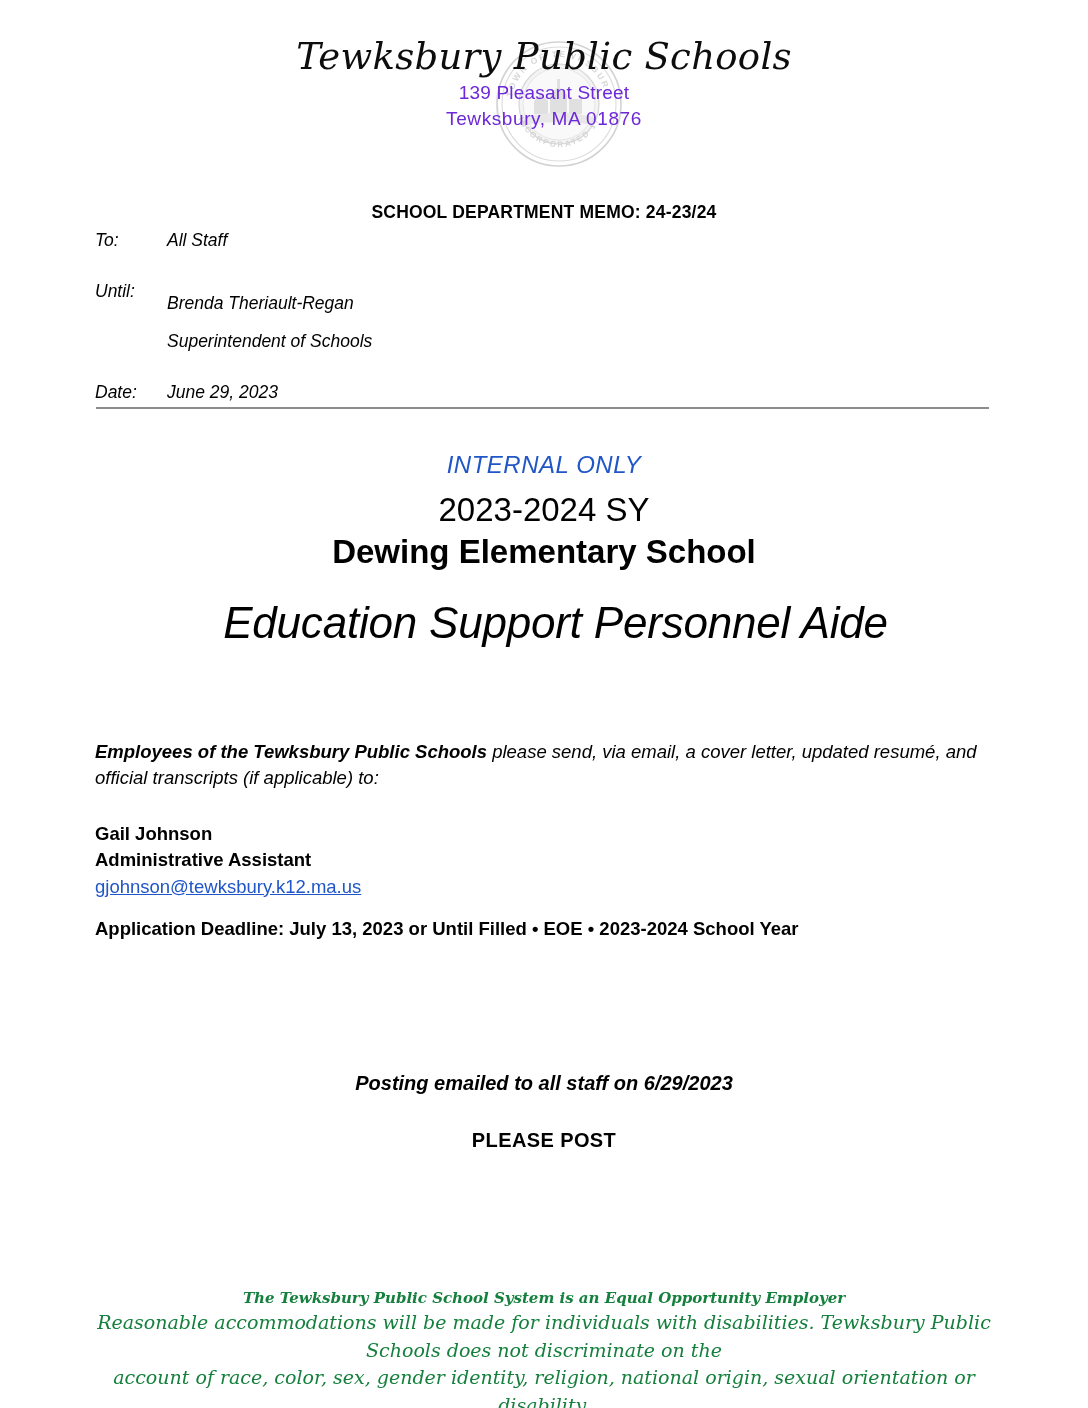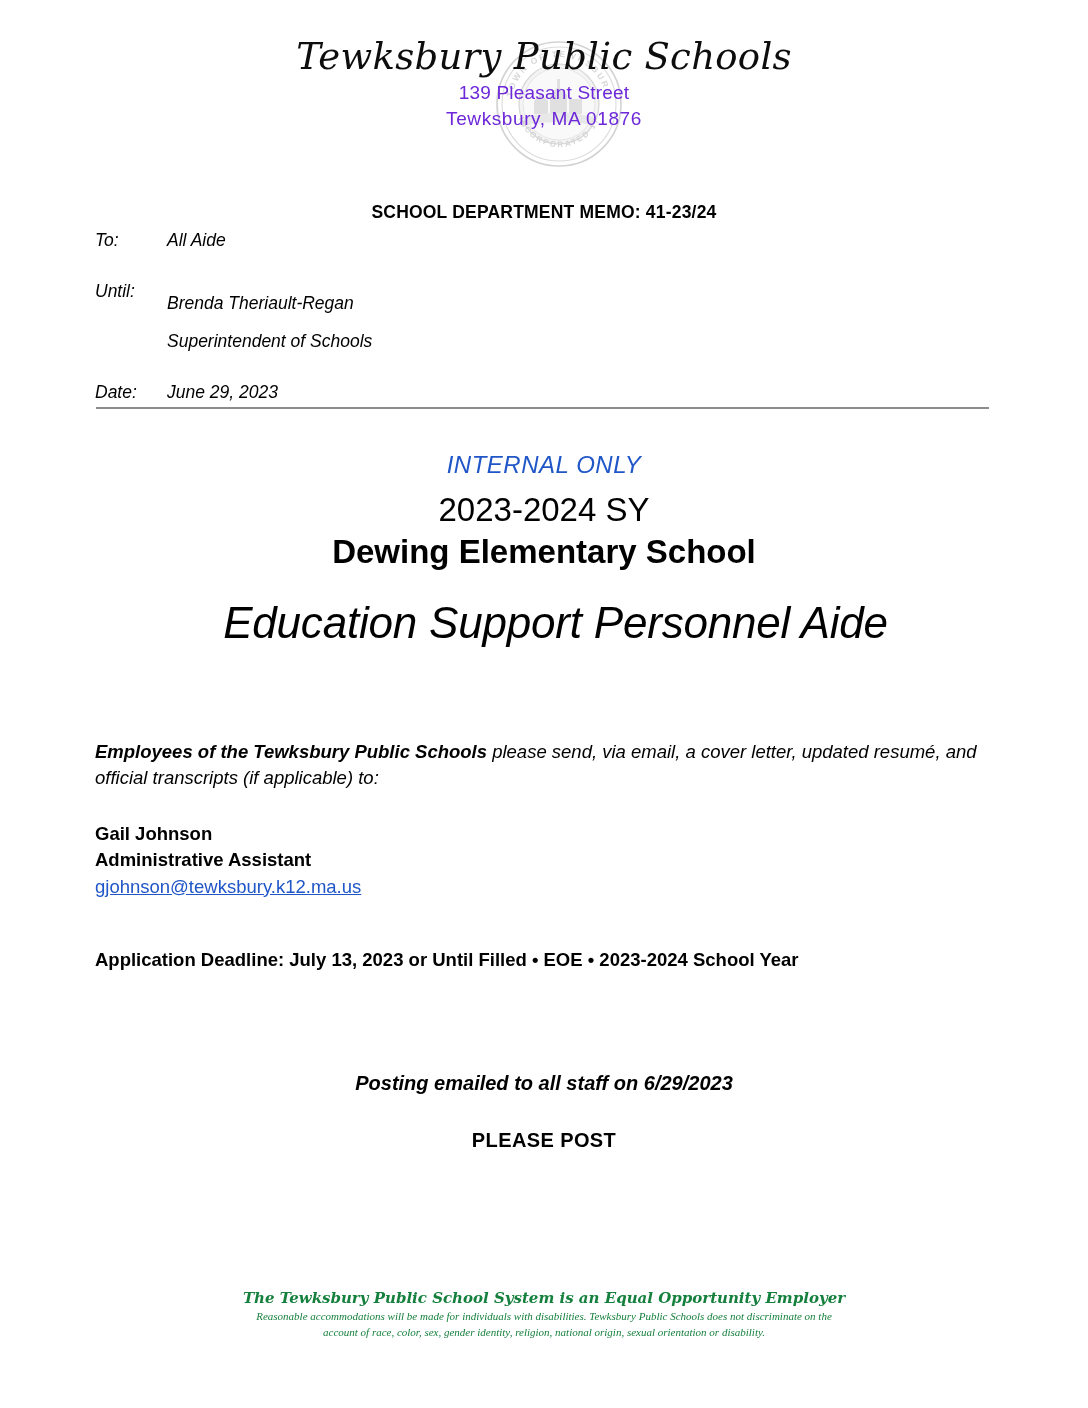--- a/index.html
+++ b/index.html
@@ -158,21 +158,21 @@
     line-height: 1.42;
   }
   .contact .name,
   .contact .role { font-weight: 700; }
   .contact .email {
     color: #2056c7;
     text-decoration: underline;
   }
 
   .deadline {
-    margin-top: 47px;
+    margin-top: 16px;
     font-size: 18.5px;
     font-weight: 700;
     line-height: 1.4;
   }
 
   
   .notes {
     position: absolute;
     left: 0;
     top: 1070px;
@@ -203,24 +203,23 @@
     font-family: "DejaVu Serif", "Liberation Serif", serif;
     font-style: italic;
     color: #15803d;
   }
   .footer-eoe {
     font-size: 15px;
     font-weight: 700;
     line-height: 1.4;
   }
   .footer-note {
-    font-size: 11px;
+    font-size: 19px;
     font-weight: 400;
     line-height: 1.45;
-    font-family: Liberation Serif, serif;
   }
 </style>
 </head>
 <body>
 
 <div class="page">
 
   <div class="letterhead">
     <div class="seal-wrap">
       <svg class="seal-svg" viewBox="0 0 130 130" xmlns="http://www.w3.org/2000/svg" aria-hidden="true">
@@ -247,26 +246,26 @@
         <text font-family="'Liberation Sans', sans-serif" font-size="8" font-weight="700" letter-spacing="2" fill="#787878">
           <textPath href="#arcBottom" startOffset="50%" text-anchor="middle">INCORPORATED 17</textPath>
         </text>
       </svg>
     </div>
     <div class="school-name">Tewksbury Public Schools</div>
     <div class="addr-line">139 Pleasant Street</div>
     <div class="addr-line second">Tewksbury, MA  01876</div>
   </div>
 
-  <div class="memo-title">SCHOOL DEPARTMENT MEMO: 41-23/24</div>
+  <div class="memo-title">SCHOOL DEPARTMENT MEMO: 24-23/24</div>
 
   <div class="memo-fields">
     <div class="field-row">
       <div class="field-label">To:</div>
-      <div class="field-value">All Aide</div>
+      <div class="field-value">All Staff</div>
     </div>
     <div class="field-row">
       <div class="field-label">Until:</div>
       <div class="field-value">
         <span class="sub">Brenda Theriault-Regan</span>
         <span class="sub">Superintendent of Schools</span>
       </div>
     </div>
     <div class="field-row">
       <div class="field-label">Date:</div>

